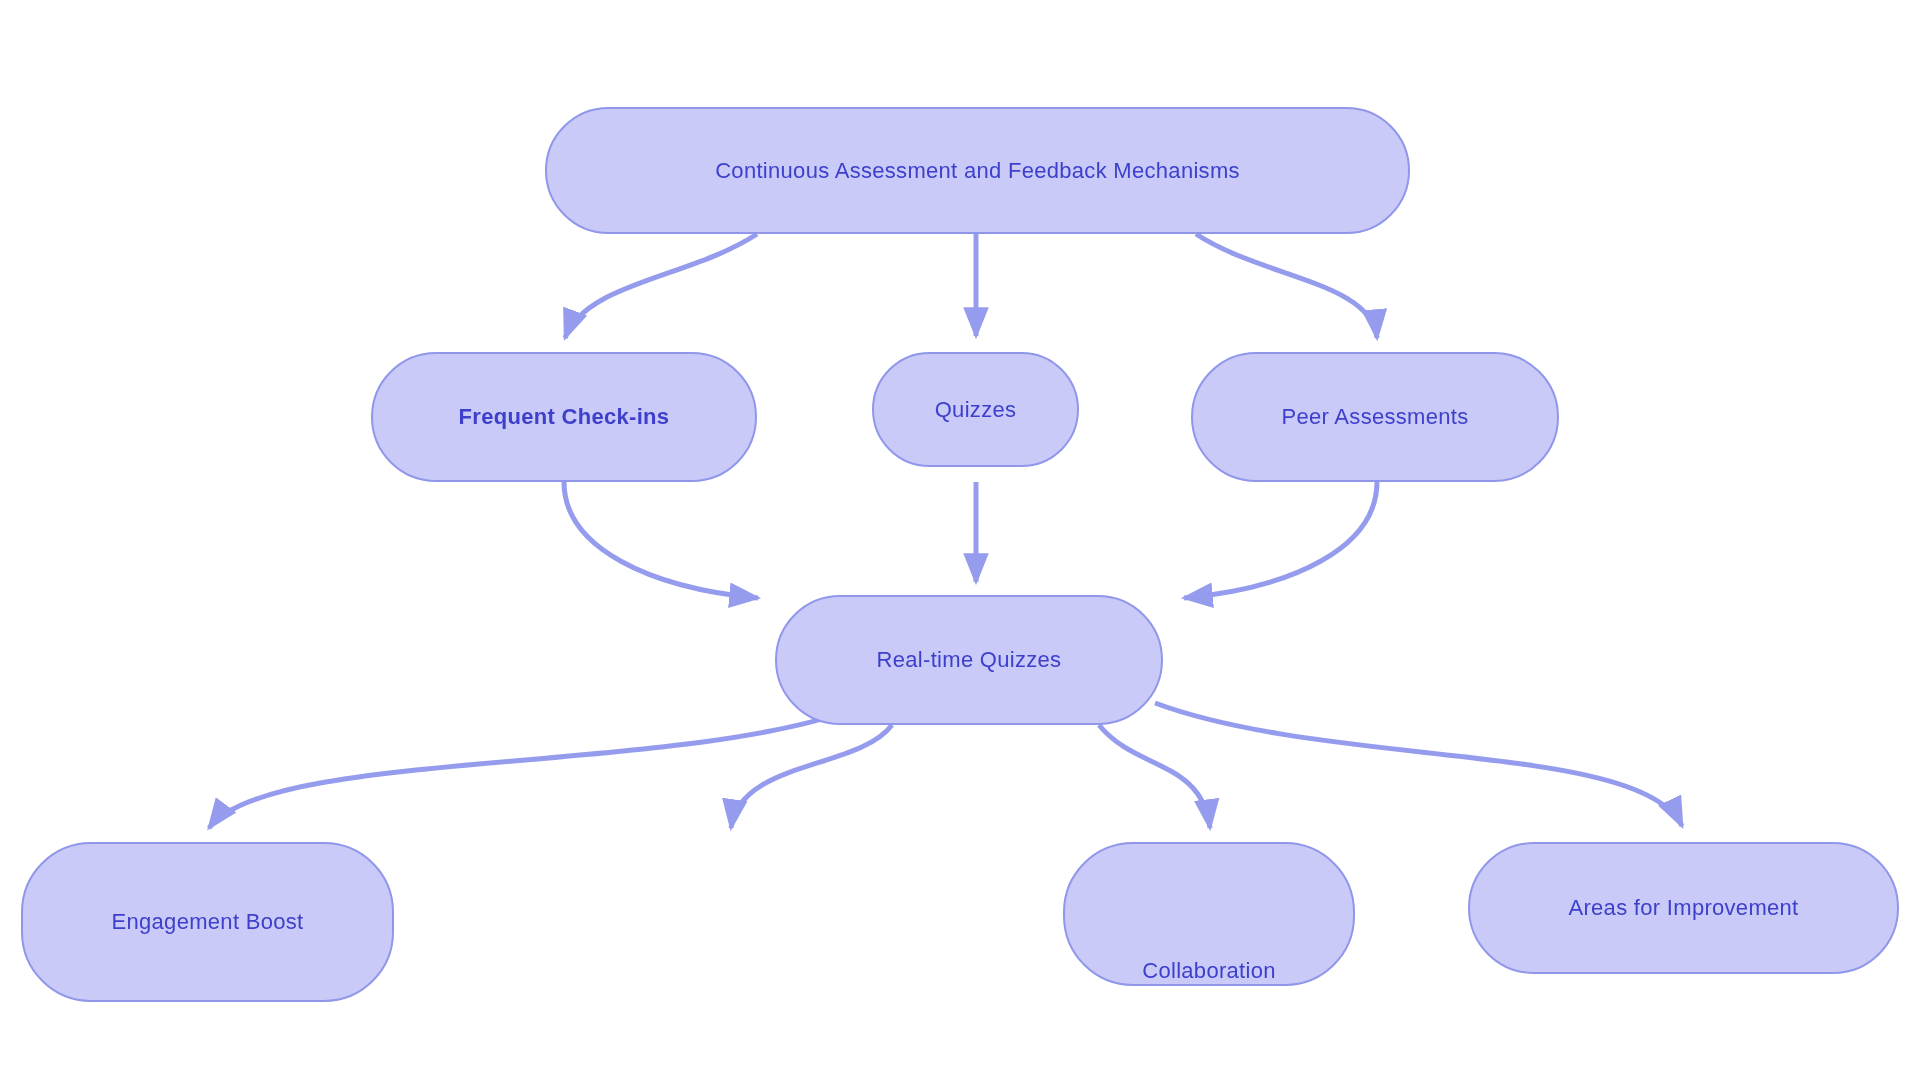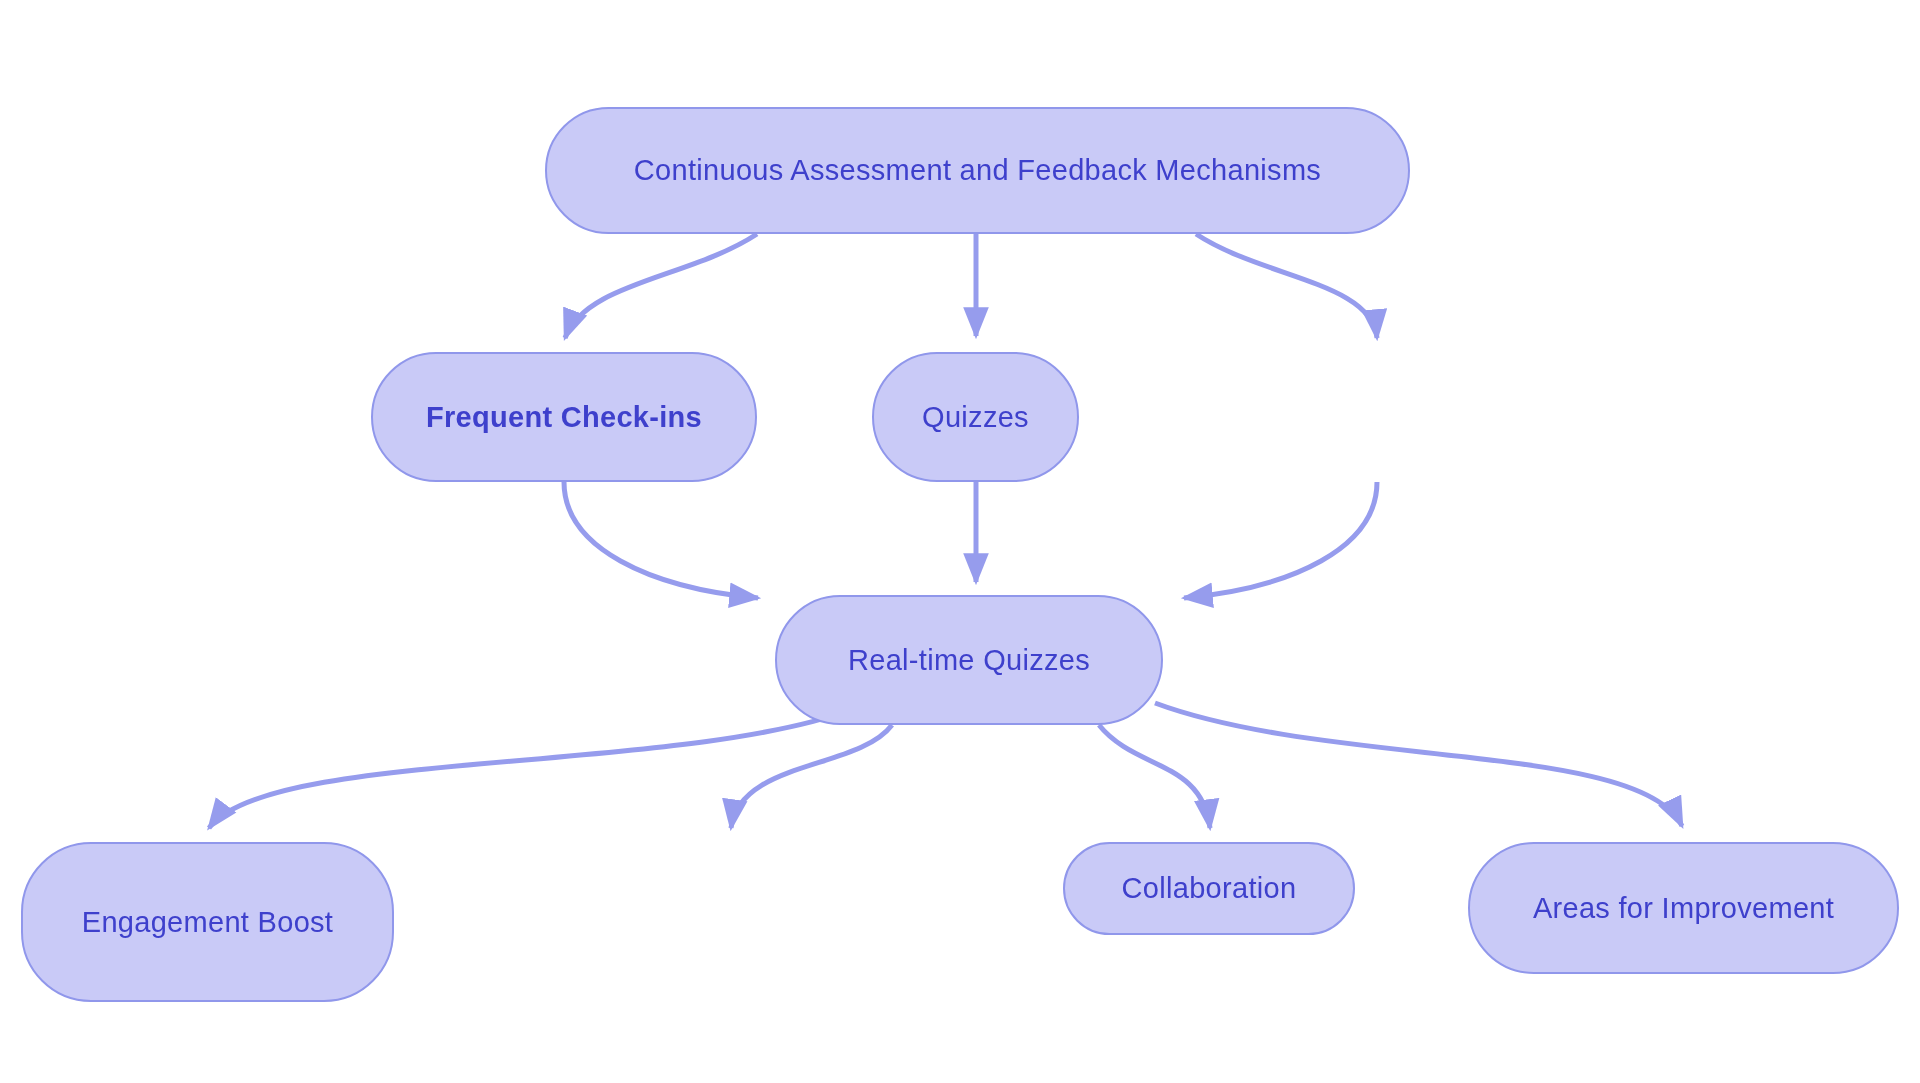--- a/index.html
+++ b/index.html
@@ -21,34 +21,34 @@
   .edge{fill:none;stroke:var(--arrow);stroke-width:5;}
   .arrowhead{fill:var(--arrow);}
   .node{
     position:absolute;
     display:flex;align-items:center;justify-content:center;
     background:var(--node-fill);
     border:2.5px solid var(--node-border);
     border-radius:70px;
     box-sizing:border-box;
     color:var(--text);
-    font-size:29px;
+    font-size:22px;
     letter-spacing:0.3px;
     text-align:center;
     white-space:nowrap;
   }
   
   .n-top  {left:545px; top:107px; width:865px; height:127px;}
   .n-freq {left:371px; top:352px; width:386px; height:130px;font-weight:bold;}
-  .n-quiz {left:872px; top:352px; width:207px; height:130px;}
+  .n-quiz {left:872px; top:352px; width:207px; height:115px;}
   .n-peer {left:1191px;top:352px; width:368px; height:130px;}
   .n-real {left:775px; top:595px; width:388px; height:130px;}
   .n-eng  {left:21px;  top:842px; width:373px; height:160px;}
   .n-con  {left:511px; top:842px; width:438px; height:132px;}
-  .n-col  {left:1063px;top:842px; width:292px; height:93px;}
+  .n-col  {left:1063px;top:842px; width:292px; height:144px;align-items:flex-end;}
   .n-area {left:1468px;top:842px; width:431px; height:132px;}
 </style>
 </head>
 <body>
 
 <div class="canvas">
 
   <svg class="edges" viewBox="0 0 1920 1083" xmlns="http://www.w3.org/2000/svg">
     <defs>
       <marker id="arrow" viewBox="0 0 10 8" refX="9" refY="4" markerWidth="32" markerHeight="26" orient="auto" markerUnits="userSpaceOnUse">
@@ -72,20 +72,23 @@
   </div>
 
   <div class="node n-freq">
     <span>Frequent Check-ins</span>
   </div>
 
   <div class="node n-quiz">
     <span>Quizzes</span>
   </div>
 
+  <div class="node n-peer">
+    <span>Peer Assessments</span>
+  </div>
 
   <div class="node n-real">
     <span>Real-time Quizzes</span>
   </div>
 
   <div class="node n-eng">
     <span>Engagement Boost</span>
   </div>
 
 

